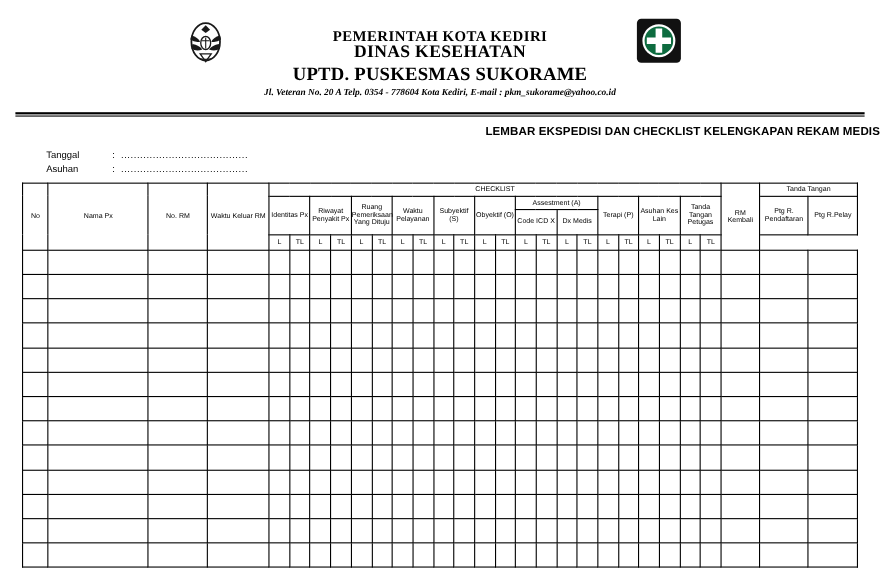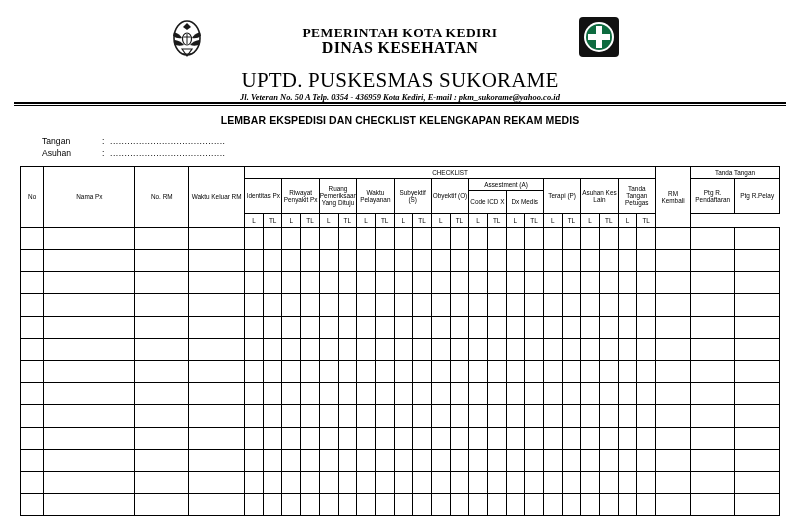--- a/index.html
+++ b/index.html
@@ -31,24 +31,24 @@
     font-weight: bold;
     font-size: 13.5px;
     letter-spacing: .4px;
   }
   .org-line2 {
     font-weight: bold;
     font-size: 16px;
     letter-spacing: .3px;
   }
   .org-line3 {
-    font-weight: normal;
-    font-size: 21px;
+    font-weight: bold;
+    font-size: 17px;
     letter-spacing: .2px;
-    margin-top: 12px;
+    margin-top: 2px;
   }
   .org-line4 {
     font-style: italic;
     font-weight: bold;
     font-size: 8.5px;
     margin-top: 2px;
   }
 
   .logo-left {
     position: absolute;
@@ -70,21 +70,21 @@
     border-top: 2px solid #000;
     margin: 4px 14px 0 14px;
   }
   .hr-double2 {
     border: 0;
     border-top: 1px solid #000;
     margin: 1px 14px 0 14px;
   }
 
   .doc-title {
-    text-align: center;
+    text-align: right;
     font-family: "Liberation Sans", sans-serif;
     font-weight: bold;
     font-size: 10.5px;
     margin-top: 8px;
     letter-spacing: .1px;
   }
 
   
   .meta {
     margin: 9px 0 6px 42px;
@@ -183,41 +183,41 @@
         <path d="M14 36 q8 5 16 0 -8 3 -16 0z"></path>
         <path d="M17 33 l5 7 5 -7z" fill="none" stroke="#1a1a1a" stroke-width="1.2"></path>
       </g>
     </svg>
   </span>
 
   <div class="header-center">
     <div class="org-line1">PEMERINTAH KOTA KEDIRI</div>
     <div class="org-line2">DINAS KESEHATAN</div>
     <div class="org-line3">UPTD. PUSKESMAS SUKORAME</div>
-    <div class="org-line4">Jl. Veteran No. 50 A Telp. 0354 - 436959 Kota Kediri, E-mail : pkm_sukorame@yahoo.co.id</div>
+    <div class="org-line4">Jl. Veteran No. 20 A Telp. 0354 - 778604 Kota Kediri, E-mail : pkm_sukorame@yahoo.co.id</div>
   </div>
 
   <span class="logo-right">
     <svg viewBox="0 0 42 42" width="42" height="42" aria-hidden="true">
       <rect x="1" y="1" width="40" height="40" rx="4" fill="#111"></rect>
       <circle cx="21" cy="21" r="15" fill="#fff"></circle>
       <circle cx="21" cy="21" r="13" fill="#0d6b3f"></circle>
       <path d="M18 10 h6 v8 h8 v6 h-8 v8 h-6 v-8 h-8 v-6 h8z" fill="#fff"></path>
     </svg>
   </span>
 </div>
 
 <hr class="hr-double">
 <hr class="hr-double2">
 
 <div class="doc-title">LEMBAR EKSPEDISI DAN CHECKLIST KELENGKAPAN REKAM MEDIS</div>
 
 <div class="meta">
   <div class="meta-row">
-    <span class="meta-label">Tangan</span>
+    <span class="meta-label">Tanggal</span>
     <span class="meta-colon">:</span>
     <span class="meta-dots">........................................</span>
   </div>
   <div class="meta-row">
     <span class="meta-label">Asuhan</span>
     <span class="meta-colon">:</span>
     <span class="meta-dots">........................................</span>
   </div>
 </div>
 

